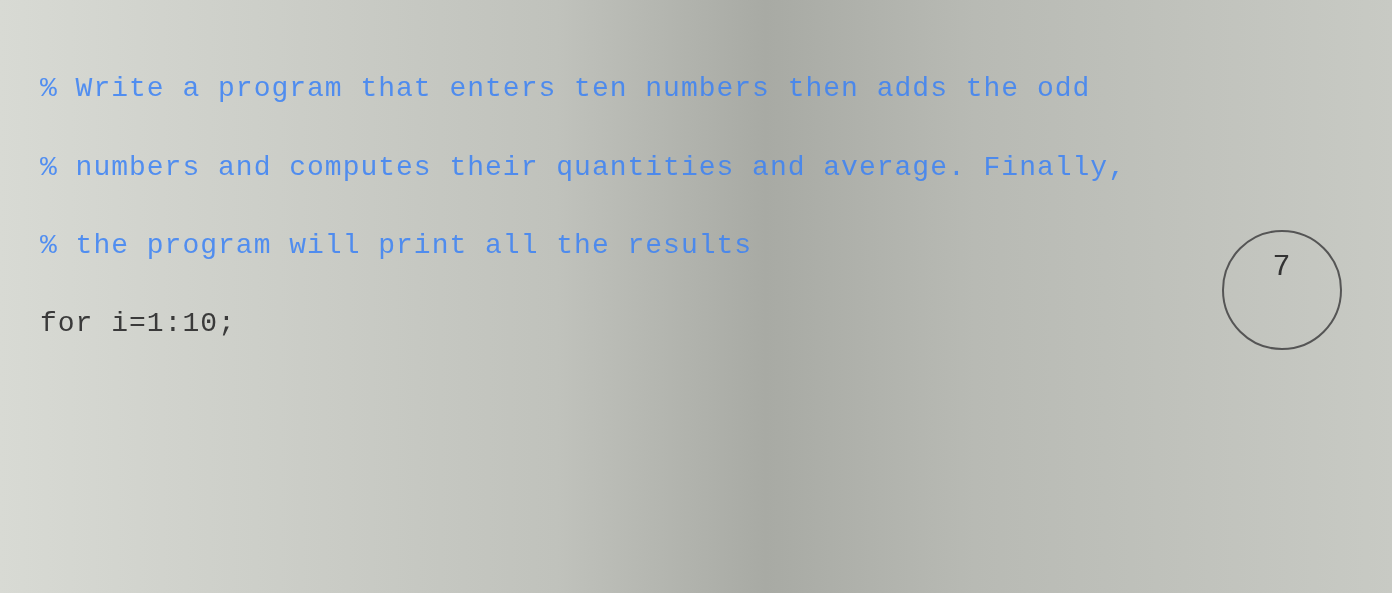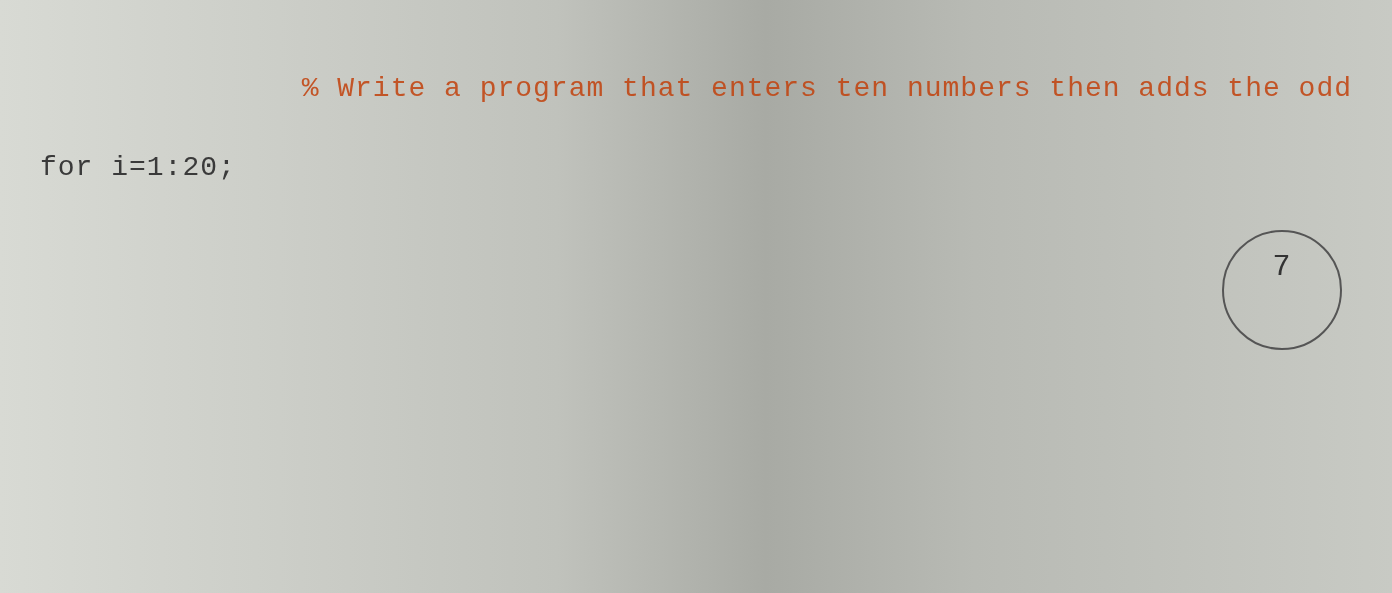--- a/index.html
+++ b/index.html
@@ -20,23 +20,22 @@
       letter-spacing: 1px;
     }
     .code-container {
       line-height: 1.4;
       white-space: pre;
     }
     .code-line {
       display: block;
     }
     .faded {
-      color: #c2410c;
+      color: #3b82f6;
       opacity: 0.85;
-      text-align: right;
     }
     .circle {
       position: absolute;
       right: 50px;
       top: 230px;
       width: 120px;
       height: 120px;
       border: 2px solid #555;
       border-radius: 50%;
       display: flex;
@@ -46,21 +45,23 @@
       font-size: 30px;
       color: #333;
       background: transparent;
     }
   </style>
 </head>
 <body>
 
 <div class="code-container">
 <span class="code-line faded">% Write a program that enters ten numbers then adds the odd</span>
-<span class="code-line">for i=1:20;</span>
+<span class="code-line faded">% numbers and computes their quantities and average. Finally,</span>
+<span class="code-line faded">% the program will print all the results</span>
+<span class="code-line">for i=1:10;</span>
 
 
 
 
 
 
 
 </div>
 
 <div class="circle">

